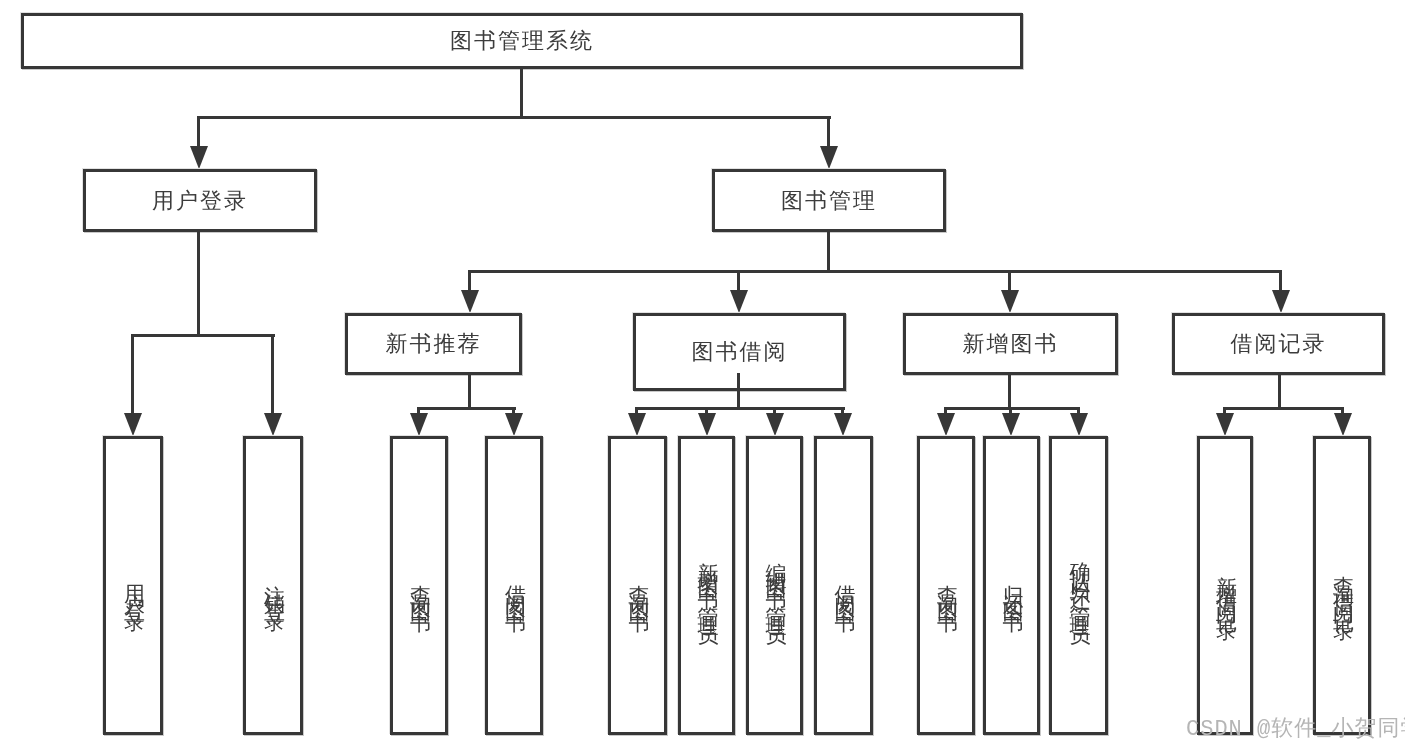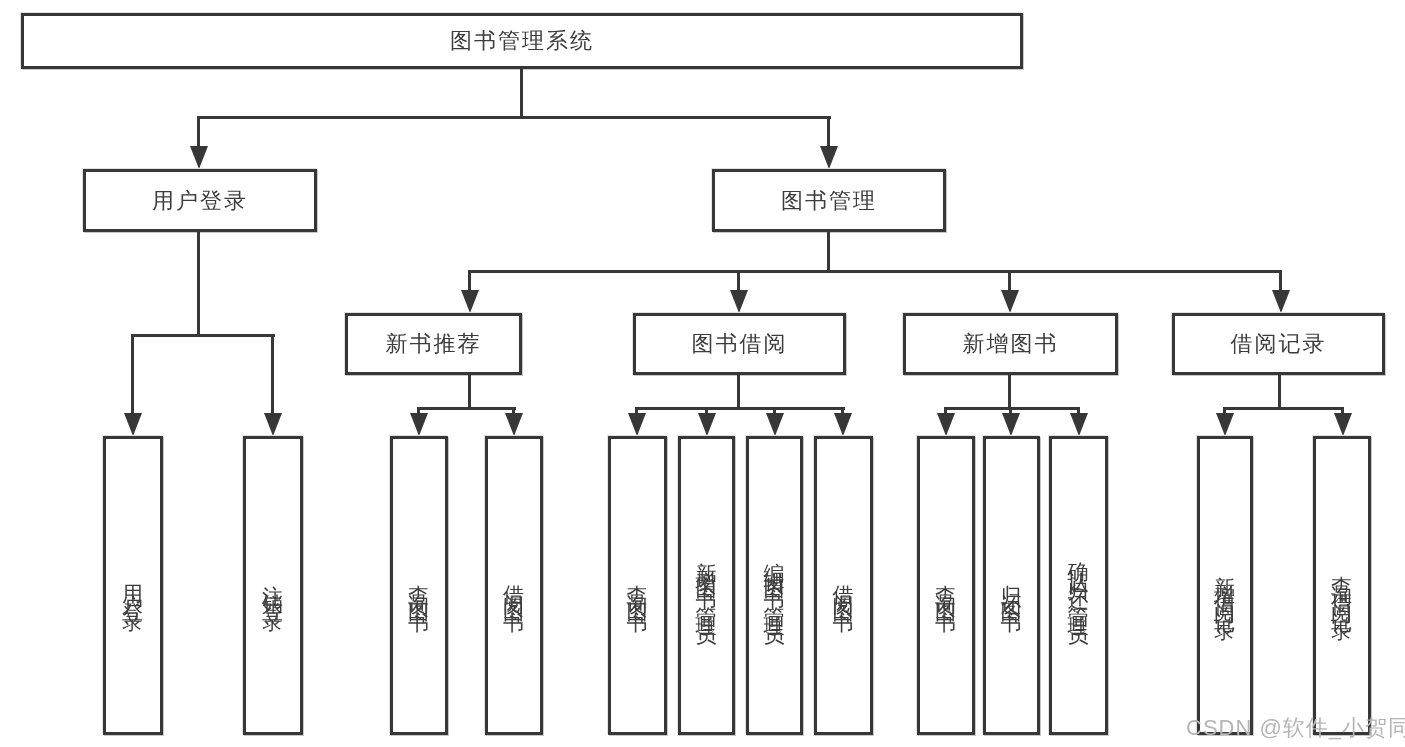--- a/index.html
+++ b/index.html
@@ -1,18 +1,18 @@
 <!DOCTYPE html>
 <html><head>
 <meta charset="utf-8">
 <style>
   html,body{margin:0;padding:0;background:#ffffff;}
   .canvas{
     position:relative;width:1405px;height:747px;background:#ffffff;
-    font-family:Liberation Sans, sans-serif;overflow:hidden;
+    font-family:Liberation Mono, monospace;overflow:hidden;
   }
   .box{
     position:absolute;background:#ffffff;border:3px solid #373737;
     box-sizing:border-box;display:flex;align-items:center;justify-content:center;
     box-shadow:1px 1px 0 #c9c9c9, -1px -1px 0 #e2e2e2;
   }
   .h-label{
     font-size:22px;letter-spacing:2px;color:#3c3c3c;white-space:nowrap;
   }
   .v-label{
@@ -69,21 +69,21 @@
   <div class="vline" style="left:737px;top:270px;height:25px"></div>
   <div class="arrow" style="left:730px;top:290px"></div>
   <div class="vline" style="left:1008px;top:270px;height:25px"></div>
   <div class="arrow" style="left:1001px;top:290px"></div>
   <div class="vline" style="left:1279px;top:270px;height:25px"></div>
   <div class="arrow" style="left:1272px;top:290px"></div>
 
   <div class="box" style="left:345px;top:313px;width:177px;height:62px">
     <span class="h-label">新书推荐</span>
   </div>
-  <div class="box" style="left:633px;top:313px;width:213px;height:62px">
+  <div class="box" style="left:633px;top:313px;width:213px;height:78px">
     <span class="h-label">图书借阅</span>
   </div>
   <div class="box" style="left:903px;top:313px;width:215px;height:62px">
     <span class="h-label">新增图书</span>
   </div>
   <div class="box" style="left:1172px;top:313px;width:213px;height:62px">
     <span class="h-label">借阅记录</span>
   </div>
 
   <div class="vline" style="left:468px;top:373px;height:37px"></div>

